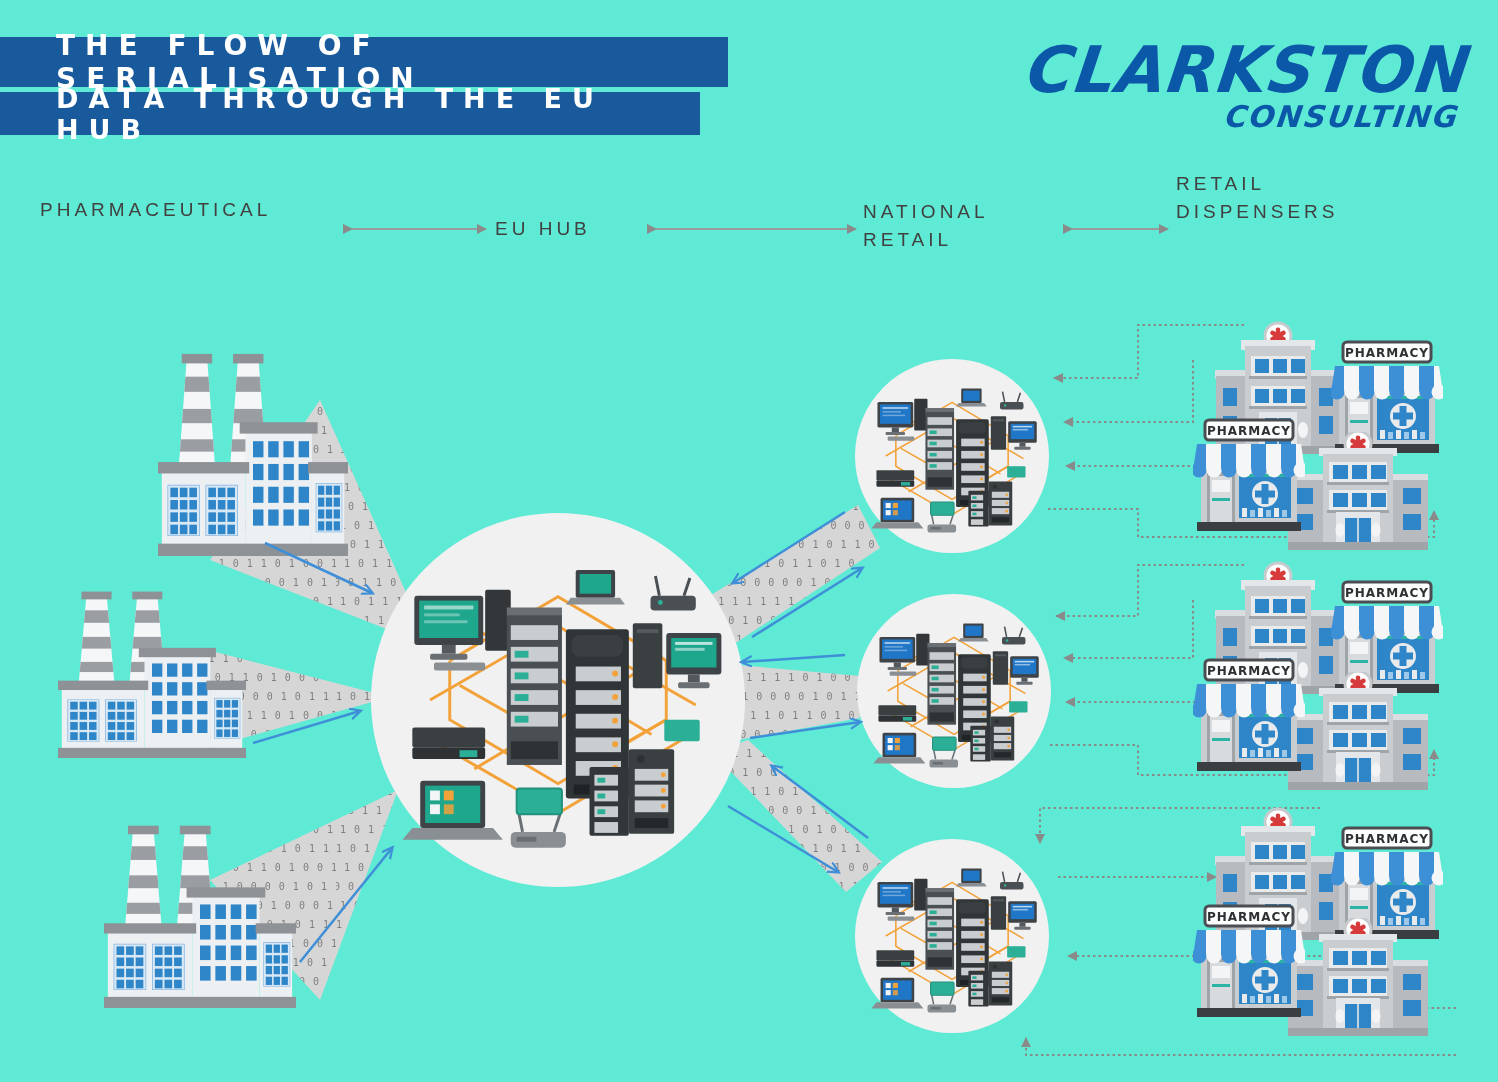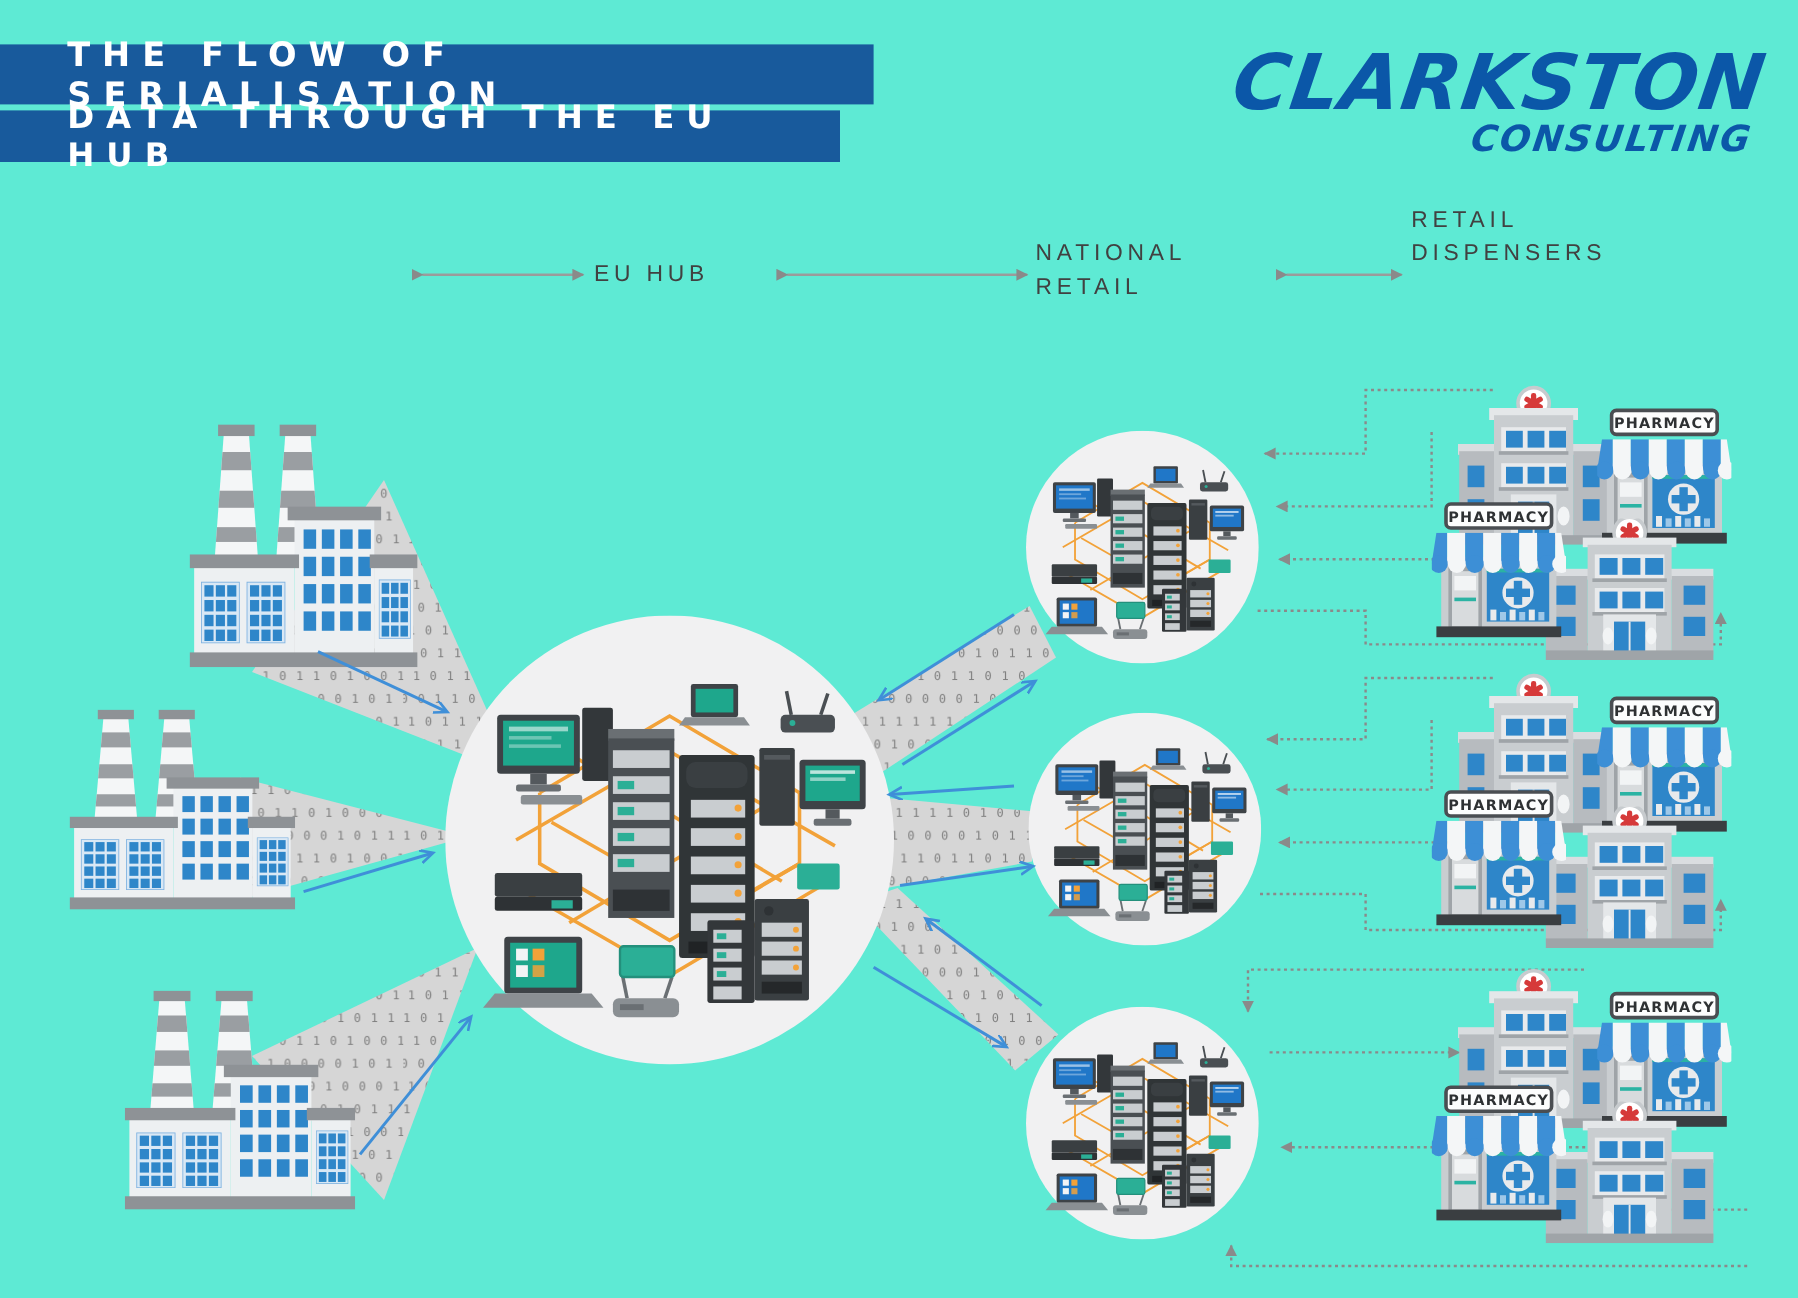--- a/index.html
+++ b/index.html
@@ -477,20 +477,21 @@
 <div class="bar bar2">
   <span>DATA THROUGH THE EU HUB</span>
 </div>
 
 <div class="logo">
   <div class="logo-name">CLARKSTON</div><br>
   <div class="logo-sub">CONSULTING</div>
 </div>
 
 <div class="colhead ch-manufacturer">
+  <div>PHARMACEUTICAL</div>
 </div>
 <div class="colhead ch-euhub">
   <div>EU HUB</div>
 </div>
 <div class="colhead ch-national">
   <div>NATIONAL</div>
   <div>RETAIL</div>
 </div>
 <div class="colhead ch-retail">
   <div>RETAIL</div>

